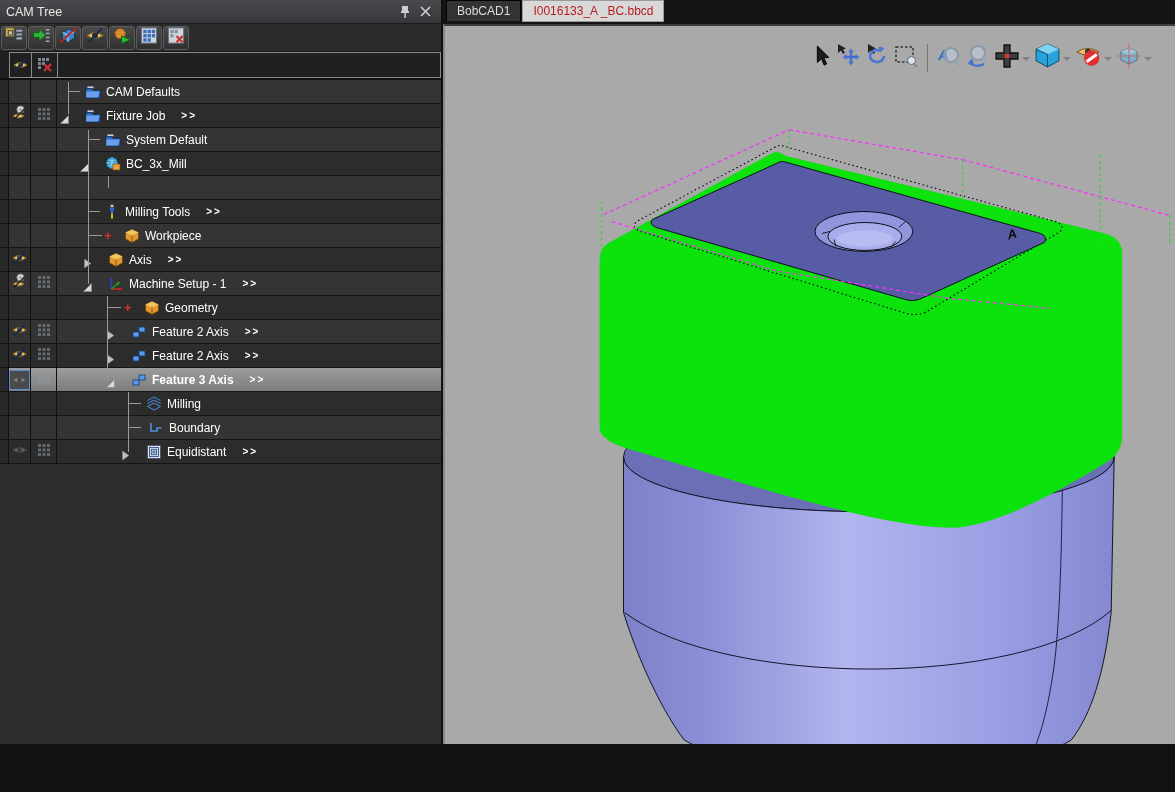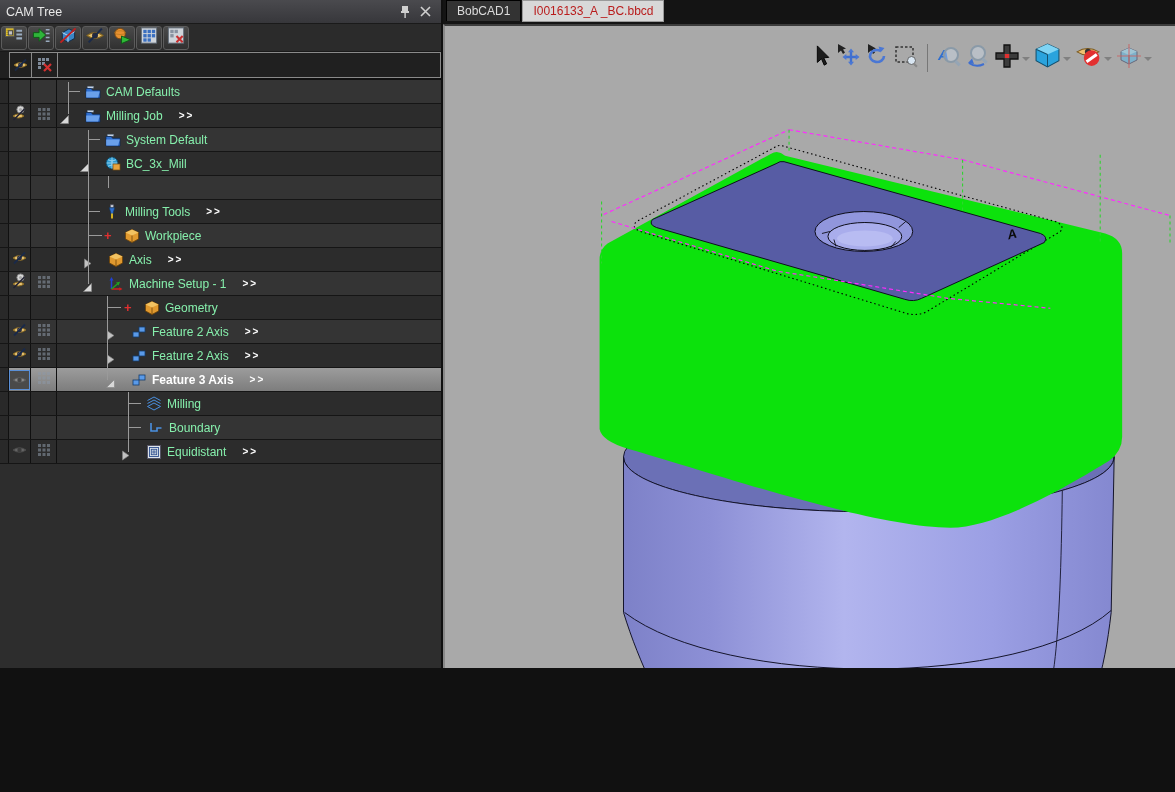--- a/index.html
+++ b/index.html
@@ -1,18 +1,18 @@
 <!DOCTYPE html>
 <html><head>
 <meta charset="utf-8">
 <style>
   * { margin:0; padding:0; box-sizing:border-box; }
   html,body { background:#111; }
   body { font-family:"Liberation Sans", sans-serif; }
-  #app { position:relative; width:1175px; height:668px; background:#1c1c1c; overflow:hidden; }
+  #app { position:relative; width:1175px; height:744px; background:#1c1c1c; overflow:hidden; }
 
   
   .cam-panel { position:absolute; left:0; top:0; width:443px; height:792px; background:#2d2d2d; border-right:2px solid #101010; }
   .panel-titlebar { height:24px; background:linear-gradient(#4a4a4e,#37373b); display:flex; align-items:center; padding:0 6px; border-bottom:1px solid #1a1a1a; }
   .panel-title { color:#e8e8e8; font-size:12.5px; flex:1; }
   .tb-winbtn { width:20px; height:18px; display:flex; align-items:center; justify-content:center; cursor:default; }
   .panel-toolbar { height:28px; background:#2b2b2b; display:flex; align-items:center; padding:1px 1px; gap:1px; border-bottom:1px solid #191919; }
   .ptb-btn { width:26px; height:24px; border:1px solid #5c5c5c; border-radius:3px; background:linear-gradient(#4a4a4a,#303030); display:flex; align-items:center; justify-content:center; }
   .tree-header { height:28px; display:flex; background:#202020; border-bottom:2px solid #101010; padding-left:9px; }
   .tree-header .hbox { flex:1; border:1px solid #8a8a8a; display:flex; align-items:center; }
@@ -22,21 +22,21 @@
   .trow { display:flex; height:24px; background:#343434; border-bottom:1px solid #151515; position:relative; }
   .trow.odd { background:#2c2c2c; }
   .trow.sel { background:linear-gradient(#9c9c9c,#7d7d7d); }
   .strip { width:9px; background:#292929; border-right:1px solid #101010; }
   .c1 { width:22px; border-right:1px solid #101010; display:flex; align-items:center; justify-content:center; }
   .c2 { width:26px; border-right:1px solid #101010; display:flex; align-items:center; justify-content:center; }
   .cc { flex:1; position:relative; display:flex; align-items:center; }
   .ticon { position:absolute; top:4px; width:16px; height:16px; }
   .mk { position:absolute; top:7px; width:11px; height:11px; }
   .pre { position:absolute; top:4px; font-size:13px; font-weight:bold; color:#e03030; line-height:16px; }
-  .lbl { color:#86efac; font-size:12px; white-space:nowrap; }
+  .lbl { color:#ffffff; font-size:12px; white-space:nowrap; }
   .trow.sel .lbl { color:#ffffff;font-weight:bold; }
   .sfx { color:#ffffff; font-size:10px; font-weight:bold; letter-spacing:2px; margin-left:16px; }
   .selbox { outline:1px solid #5a8fd6; background:#4a4a4a; display:inline-flex; padding:1px; }
   .connectors div { position:absolute; background:#9a9a9a; }
 
   
   .right { position:absolute; left:443px; top:0; width:732px; height:792px; background:#141414; }
   .tabbar { height:24px; background:#141414; display:flex; align-items:flex-start; padding-left:3px; }
   .tab { height:21px; padding:0 10px; font-size:12px; display:flex; align-items:center; background:#333333; color:#dcdcdc; margin-right:1px; border:1px solid #000; border-bottom:none; }
   .tab.active { height:22px; background:#d8d8d8; color:#b91c1c; border:1px solid #9a9a9a; }
@@ -198,21 +198,21 @@
             </div>
             <div class="cc" style="padding-left:49px">
               <span class="mk" style="left:2px"><svg width="11" height="11" viewBox="0 0 11 11">
                   <path d="M9.5 1.5 L9.5 9.5 L1.5 9.5 Z" fill="#d8d8d8" stroke="#8a8a8a" stroke-width="0.7"></path>
                 </svg></span>
               <span class="ticon" style="left:28px"><svg width="16" height="16" viewBox="0 0 16 16">
                   <rect x="2.2" y="2.2" width="6.5" height="2" fill="#cdd9ea" stroke="#456" stroke-width="0.5"></rect>
                   <path d="M1 4.5 h5.2 l1.4 1.8 H15 V14 H1z" fill="#2e6ed0" stroke="#0c2a55" stroke-width="0.7"></path>
                   <path d="M1.2 7.6 H14.8 L13 13.6 H1.2z" fill="#6aa0ea"></path>
                 </svg></span>
-              <span class="lbl">Milling Job</span>
+              <span class="lbl">Fixture Job</span>
               <span class="sfx">&gt;&gt;</span>
             </div>
           </div>
           <div class="trow">
             <div class="strip"></div>
             <div class="c1"></div>
             <div class="c2"></div>
             <div class="cc" style="padding-left:69px">
               <span class="ticon" style="left:48px"><svg width="16" height="16" viewBox="0 0 16 16">
                   <rect x="2.2" y="2.2" width="6.5" height="2" fill="#cdd9ea" stroke="#456" stroke-width="0.5"></rect>

